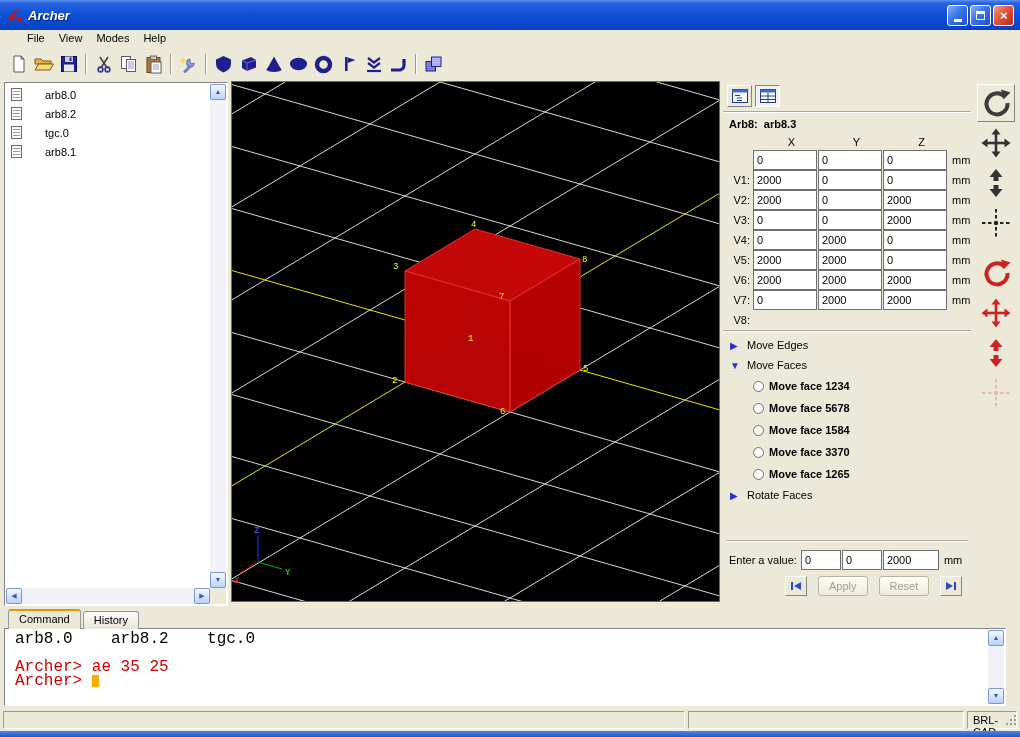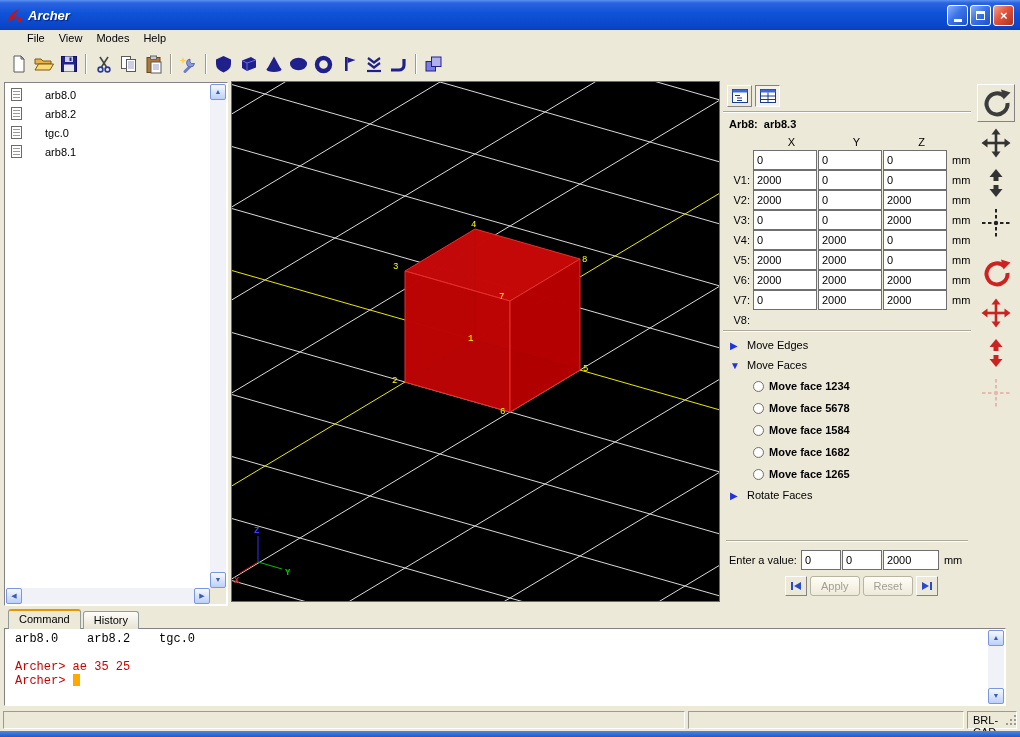--- a/index.html
+++ b/index.html
@@ -75,21 +75,21 @@
   .section-row { display:flex; align-items:center; gap:6px; height:20px; }
   .tri { color:#2233dd; font-size:10px; width:11px; }
   .radio-row { display:flex; align-items:center; gap:5px; height:22px; padding-left:23px;font-weight:bold; }
   .radio { width:11px; height:11px; border-radius:50%; border:1px solid #77736a;
     background:radial-gradient(circle at 40% 35%, #ffffff 55%, #ddd9cc); position:relative; flex:0 0 auto; }
   .radio.checked::after { content:""; position:absolute; inset:3px; border-radius:50%; background:#2f9a2f; }
   .value-row { position:absolute; top:469px; left:6px; display:flex; align-items:center; }
   .ev-label { margin-right:4px; }
   .ev-input { height:20px; border:1px solid #6f6f6f; background:#fff; font:11px "Liberation Sans",sans-serif;
     padding:0 3px; margin-right:1px; }
-  .action-row { position:absolute; top:495px; left:62px; display:flex; gap:3px; align-items:center;border-radius:6px; }
+  .action-row { position:absolute; top:495px; left:62px; display:flex; gap:11px; align-items:center;border-radius:6px; }
   .nav-btn { width:22px; height:20px; border:1px solid; border-color:#fff #848284 #848284 #fff;
     background:#ece9d8; display:flex; align-items:center; justify-content:center; padding:0; }
   .xp-btn { height:20px; padding:0 10px; border:1px solid #b8b4a2; border-radius:3px;
     background:linear-gradient(#fffdf5,#eeeada); color:#a19f93; font:11px "Liberation Sans",sans-serif; }
 
   
   .view-toolbar { position:absolute; left:975px; top:82px; width:42px; height:521px;
     display:flex; flex-direction:column; align-items:center; padding-top:2px; }
   .vt-btn { width:38px; height:38px; display:flex; align-items:center; justify-content:center;
     background:transparent; border:1px solid transparent; margin-bottom:2px; padding:0; }
@@ -97,21 +97,21 @@
   .vt-gap { height:10px; }
   .vt-btn.disabled { opacity:.5; }
 
   
   .console-tabs { position:absolute; top:609px; left:8px; height:20px; display:flex; align-items:flex-end; z-index:2; }
   .tab { height:18px; padding:2px 10px 0; border:1px solid #919b9c; border-bottom:none;
     border-radius:3px 3px 0 0; background:linear-gradient(#fdfcf8,#e8e4d4); margin-right:2px; }
   .tab.active { height:20px; border-top:2px solid #e59700; background:#ece9d8; }
   .console { position:absolute; left:4px; top:628px; width:1002px; height:78px; background:#fff;
     border:1px solid; border-color:#848284 #fff #fff #848284;
-    font-family:"Liberation Mono",monospace; font-size:12px; padding:3px 20px 3px 10px; }
+    font-family:"Liberation Mono",monospace; font-size:16px; padding:3px 20px 3px 10px; }
   .console-line { height:14px; line-height:14px; white-space:pre; }
   .console-line.red { color:#cc0000; }
   .cursor { display:inline-block; width:7px; height:12px; background:#ffaa00; vertical-align:-2px; }
   .console-sb { position:absolute; top:630px; left:988px; width:16px; height:74px; background:#f0f2f8; }
 
   
   .statusbar { position:absolute; left:0; right:0; top:709px; height:22px; background:#ece9d8;
     display:flex; gap:3px; padding:2px 3px; }
   .status-panel { border:1px solid; border-color:#9d9a8e #fff #fff #9d9a8e; padding:2px 5px; }
   .sp1 { width:682px; } .sp2 { flex:1; } .sp3 { width:50px; }
@@ -462,21 +462,21 @@
       <div class="radio-row">
           <span class="radio"></span>
           <span>Move face 5678</span>
         </div>
       <div class="radio-row">
           <span class="radio"></span>
           <span>Move face 1584</span>
         </div>
       <div class="radio-row">
           <span class="radio"></span>
-          <span>Move face 1682</span>
+          <span>Move face 3370</span>
         </div>
       <div class="radio-row">
           <span class="radio"></span>
           <span>Move face 1265</span>
         </div>
       <div class="section-row">
           <span class="tri">▶</span>
           <span>Rotate Faces</span>
         </div>
     </div>

